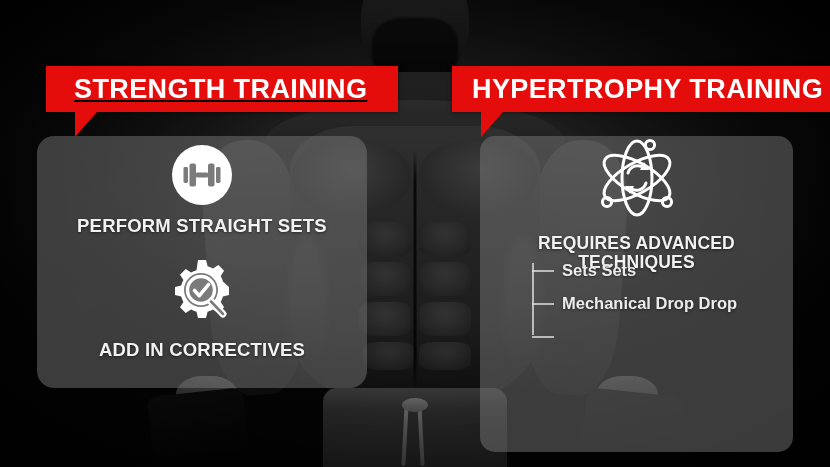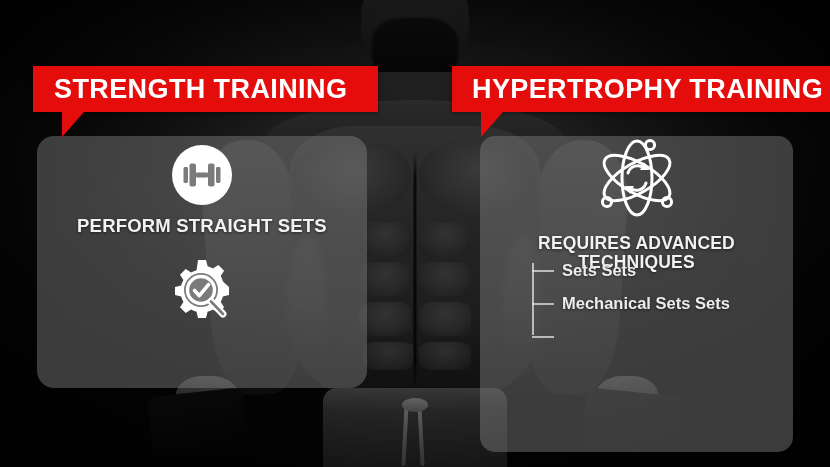--- a/index.html
+++ b/index.html
@@ -159,21 +159,21 @@
   }
   .banner .label{
     color:#fff;
     font-weight:bold;
     font-size:27px;
     letter-spacing:.4px;
     white-space:nowrap;
     text-transform:uppercase;
     line-height:1;
   }
-  .banner.left{left:33px;width:324px;padding-left:21px;}
+  .banner.left{left:46px;width:324px;padding-left:28px;text-decoration:underline;}
   .banner.right{left:452px;width:358px;padding-left:20px;}
   .banner .tail2{
     position:absolute;top:46px;left:29px;
     width:0;height:0;
     border-right:22px solid transparent;
     border-left:0 solid transparent;
     border-top:25px solid #E50C0C;
   }
 
   
@@ -293,20 +293,21 @@
           <g fill="#ffffff">
             <path d="M33 4 h8 l1.6 6.2 a24 24 0 0 1 5.4 2.2 l5.4-3.4 5.7 5.7 -3.4 5.4 a24 24 0 0 1 2.2 5.4 L64 31 v8 l-6.1 1.5 a24 24 0 0 1-2.2 5.4 l3.4 5.4 -5.7 5.7 -5.4-3.4 a24 24 0 0 1-5.4 2.2 L41 62 h-8 l-1.5-6.2 a24 24 0 0 1-5.4-2.2 l-5.4 3.4 -5.7-5.7 3.4-5.4 a24 24 0 0 1-2.2-5.4 L10 39 v-8 l6.2-1.5 a24 24 0 0 1 2.2-5.4 l-3.4-5.4 5.7-5.7 5.4 3.4 a24 24 0 0 1 5.4-2.2 z"></path>
           </g>
           <circle cx="36" cy="34" r="17" fill="#7b7b7b"></circle>
           <circle cx="36" cy="34" r="13.5" fill="none" stroke="#ffffff" stroke-width="3.4"></circle>
           <path d="M29.5 34.5 l4.8 5.2 9.2-11" fill="none" stroke="#ffffff" stroke-width="3.6" stroke-linecap="round" stroke-linejoin="round"></path>
           <line x1="46" y1="45.5" x2="58" y2="58" stroke="#ffffff" stroke-width="7" stroke-linecap="round"></line>
           <line x1="46" y1="45.5" x2="58" y2="58" stroke="#7b7b7b" stroke-width="2.6" stroke-linecap="round"></line>
         </svg>
       </div>
+      <div class="cap">ADD IN CORRECTIVES</div>
     </div>
   </div>
 
   <div class="panel right">
 
     <div class="item" id="ri1">
       <div class="icon-wrap">
         <svg width="92" height="92" viewBox="0 0 92 92" aria-hidden="true">
           <g fill="none" stroke="#ffffff" stroke-width="3">
             <ellipse cx="46" cy="46" rx="15" ry="37"></ellipse>
@@ -329,21 +330,21 @@
 
     <div class="bullets">
       <div class="vline"></div>
 
       <div class="brow">
         <span class="tick"></span>
         <span>Sets Sets</span>
       </div>
       <div class="brow">
         <span class="tick"></span>
-        <span>Mechanical Sets Sets</span>
+        <span>Mechanical Drop Drop</span>
       </div>
       <div class="brow">
         <span class="tick"></span>
       </div>
     </div>
   </div>
 
   <div class="banner left">
     <span class="label">STRENGTH TRAINING</span>
     <span class="tail2"></span>

